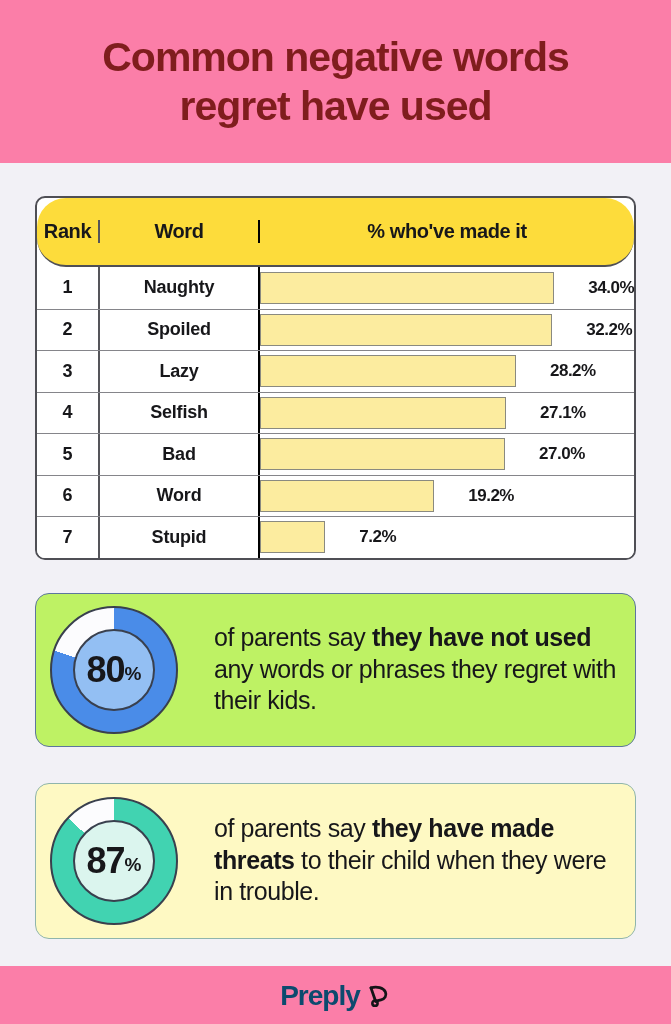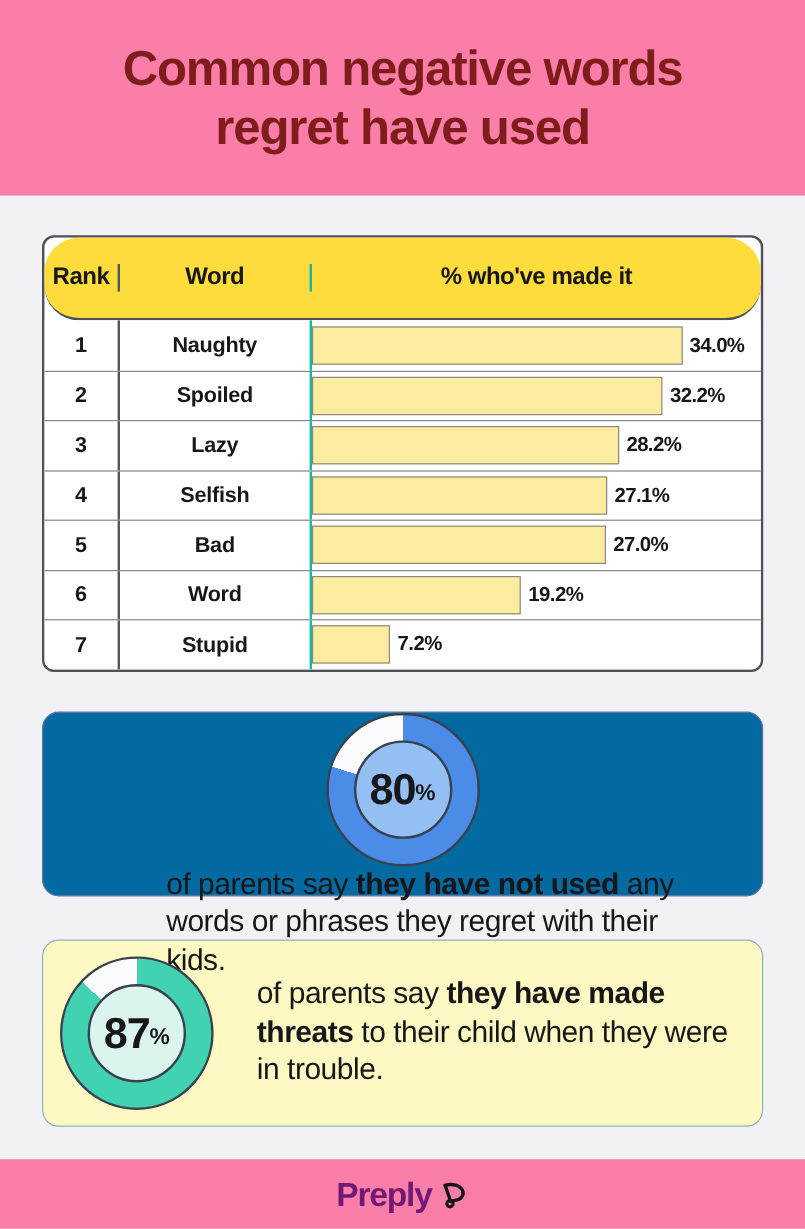--- a/index.html
+++ b/index.html
@@ -56,27 +56,27 @@
   }
   .trow + .trow { border-top: 1.5px solid #85858A; }
   .col-rank {
     width: 63px; flex: 0 0 63px;
     display: flex; align-items: center; justify-content: center;
     border-right: 2px solid #55555A;
   }
   .col-word {
     width: 160px; flex: 0 0 160px;
     display: flex; align-items: center; justify-content: center;
-    border-right: 2px solid #14b8a6;
+    border-right: 2px solid #000000;
   }
   .col-bar {
     flex: 1 1 auto;
     display: flex; align-items: center; justify-content: center;
   }
-  .td.col-bar { justify-content: flex-start; }
+  .td.col-bar { justify-content: flex-start; gap: 28px; }
   .td.col-rank { font-weight: 700; font-size: 18px; }
   .td.col-word { font-weight: 700; font-size: 18px; letter-spacing: -0.2px; }
   .bar {
     height: 32px;
     background: #FCEC9F;
     border: 1.5px solid #8A8A80;
   }
   .bar-label {
     margin-left: 6px;
     font-weight: 800;
@@ -86,21 +86,21 @@
   }
   
   .card {
     margin: 33px 35px 0 35px;
     height: 154px;
     border-radius: 14px;
     display: flex;
     align-items: center;
     padding: 0 14px;
   }
-  .card.blue { background: #0369a1; border: 1.5px solid #5D769E; flex-direction: column; }
+  .card.blue { background: #bef264; border: 1.5px solid #5D769E; }
   .card.teal { background: #fef9c3; border: 1.5px solid #8FB5AC; margin-top: 36px; height: 156px; }
   .donut {
     width: 128px; height: 128px;
     flex: 0 0 128px;
     border-radius: 50%;
     border: 2px solid #39404E;
     display: flex; align-items: center; justify-content: center;
   }
   .donut-hole {
     width: 82px; height: 82px;
@@ -125,21 +125,21 @@
   
   .brand {
     display: flex;
     align-items: center;
     gap: 5px;
   }
   .brand-word {
     font-size: 28px;
     font-weight: 800;
     letter-spacing: -1px;
-    color: #701a75;
+    color: #0c4a6e;
     text-align: center;
   }
   .brand-icon svg { display: block; }
 </style>
 </head>
 <body>
 
 <header class="band top">
   <h1><span>Common negative words</span><br><span>regret have used</span></h1>
 </header>

